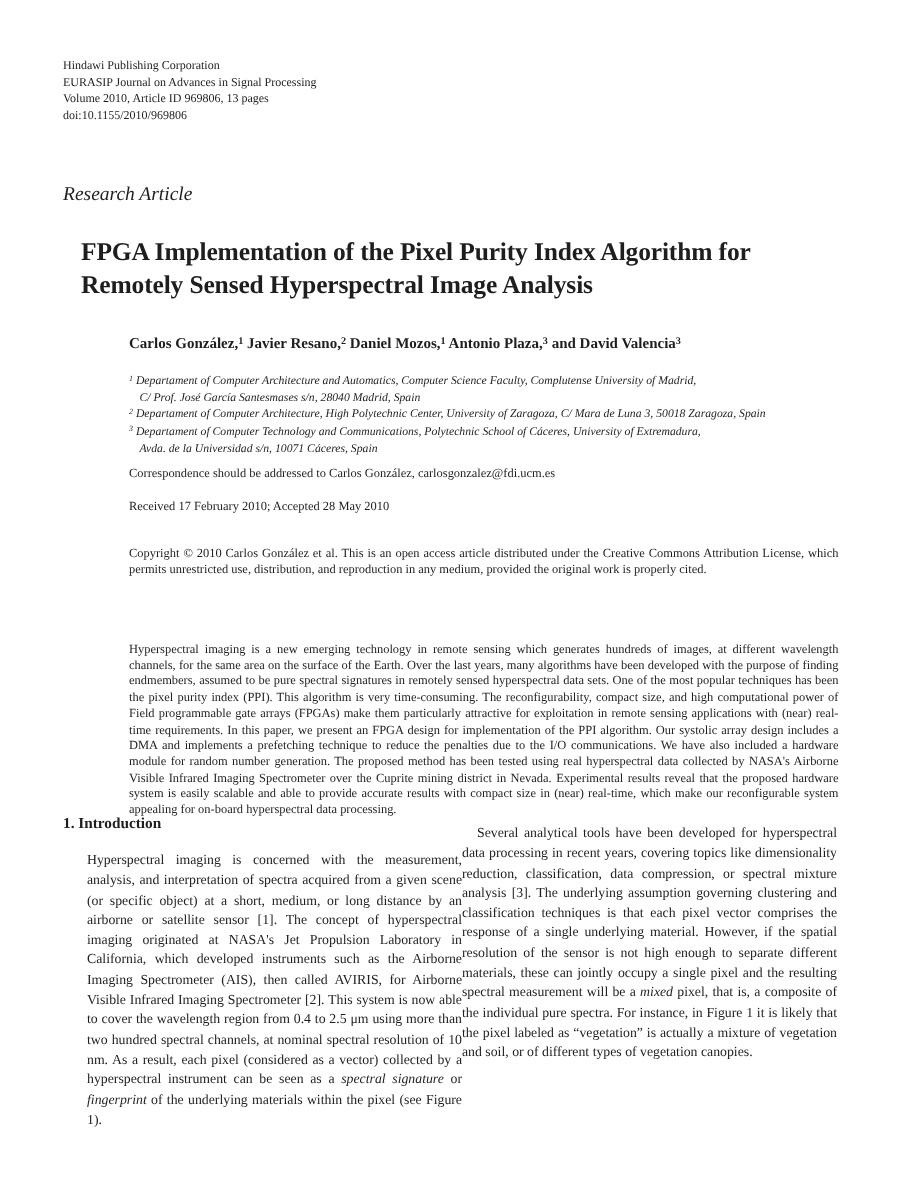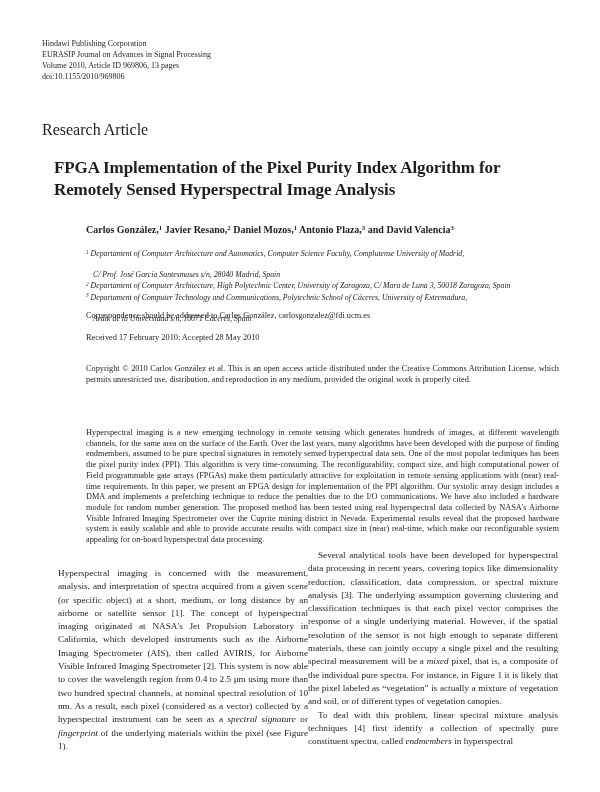--- a/index.html
+++ b/index.html
@@ -5,26 +5,26 @@
   html,body { margin:0; padding:0; background:#ffffff; }
   .page {
     position:relative; width:600px; height:792px; overflow:hidden;
     background:#ffffff; color:#1e1e1e;
     font-family:"Liberation Serif", serif;
   }
   .abs { position:absolute; }
   
   .publisher { top:38px; left:42px; font-size:8px; line-height:11px; }
   
-  .kicker { top:121px; left:42px; font-size:16px; }
+  .kicker { top:121px; left:42px; font-style:italic; font-size:13px; }
   .title  { top:145px; left:42px; width:518px; font-weight:bold; font-size:17px; line-height:21.5px; letter-spacing:-0.1px; }
   
   .authors { top:224px; left:86px; width:474px; font-weight:bold; font-size:10px; }
   .affils  { top:248px; left:86px; width:474px; font-style:italic; font-size:7.8px; line-height:11.2px; }
-  .affils .cont { padding-left:7px;margin-top:10px; }
+  .affils .cont { padding-left:7px; }
   .corresp { top:311px; left:86px; width:474px; font-size:8.3px; }
   .received{ top:333px; left:86px; width:474px; font-size:8.3px; }
   .editor  { top:354px; left:86px; width:474px; font-size:8.3px; }
   .copyright { top:364px; left:86px; width:473px; font-size:8.3px; line-height:10.7px; text-align:justify; }
   .abstract  { top:416px; left:86px; width:473px; font-size:8.3px; line-height:10.7px; text-align:justify;margin-top:12px; }
   
   .sec-heading { top:544px; left:42px; width:250px; font-weight:bold; font-size:10.2px; }
   .col { font-size:9.2px; line-height:13.3px; text-align:justify; }
   .col-left  { top:567px; left:42px;  width:250px;margin-left:16px; }
   .col-right { top:549px; left:308px; width:250px; }
@@ -60,23 +60,23 @@
 
   <div class="abs corresp">Correspondence should be addressed to Carlos González, carlosgonzalez@fdi.ucm.es</div>
 
   <div class="abs received">Received 17 February 2010; Accepted 28 May 2010</div>
 
 
   <div class="abs copyright">Copyright © 2010 Carlos González et al. This is an open access article distributed under the Creative Commons Attribution License, which permits unrestricted use, distribution, and reproduction in any medium, provided the original work is properly cited.</div>
 
   <div class="abs abstract">Hyperspectral imaging is a new emerging technology in remote sensing which generates hundreds of images, at different wavelength channels, for the same area on the surface of the Earth. Over the last years, many algorithms have been developed with the purpose of finding endmembers, assumed to be pure spectral signatures in remotely sensed hyperspectral data sets. One of the most popular techniques has been the pixel purity index (PPI). This algorithm is very time-consuming. The reconfigurability, compact size, and high computational power of Field programmable gate arrays (FPGAs) make them particularly attractive for exploitation in remote sensing applications with (near) real-time requirements. In this paper, we present an FPGA design for implementation of the PPI algorithm. Our systolic array design includes a DMA and implements a prefetching technique to reduce the penalties due to the I/O communications. We have also included a hardware module for random number generation. The proposed method has been tested using real hyperspectral data collected by NASA's Airborne Visible Infrared Imaging Spectrometer over the Cuprite mining district in Nevada. Experimental results reveal that the proposed hardware system is easily scalable and able to provide accurate results with compact size in (near) real-time, which make our reconfigurable system appealing for on-board hyperspectral data processing.</div>
 
+  <div class="abs sec-heading">1. Introduction</div>
 
   <div class="abs col col-left">
     <p><span>Hyperspectral imaging is concerned with the measurement, analysis, and interpretation of spectra acquired from a given scene (or specific object) at a short, medium, or long distance by an airborne or satellite sensor [1]. The concept of hyperspectral imaging originated at NASA's Jet Propulsion Laboratory in California, which developed instruments such as the Airborne Imaging Spectrometer (AIS), then called AVIRIS, for Airborne Visible Infrared Imaging Spectrometer [2]. This system is now able to cover the wavelength region from 0.4 to 2.5 μm using more than two hundred spectral channels, at nominal spectral resolution of 10 nm. As a result, each pixel (considered as a vector) collected by a hyperspectral instrument can be seen as a </span><span style="font-style: italic;">spectral signature</span><span> or </span><span style="font-style: italic;">fingerprint</span><span> of the underlying materials within the pixel (see Figure 1).</span></p>
   </div>
 
   <div class="abs col col-right">
     <p class="indent"><span>Several analytical tools have been developed for hyperspectral data processing in recent years, covering topics like dimensionality reduction, classification, data compression, or spectral mixture analysis [3]. The underlying assumption governing clustering and classification techniques is that each pixel vector comprises the response of a single underlying material. However, if the spatial resolution of the sensor is not high enough to separate different materials, these can jointly occupy a single pixel and the resulting spectral measurement will be a </span><span style="font-style: italic;">mixed</span><span> pixel, that is, a composite of the individual pure spectra. For instance, in Figure 1 it is likely that the pixel labeled as “vegetation” is actually a mixture of vegetation and soil, or of different types of vegetation canopies.</span></p>
-    <p class="indent"><span>To deal with this problem, linear spectral mixture analysis techniques [4] first identify a collection of spectrally pure constituent spectra, called </span><span style="font-style: italic;">endmembers</span><span> in hyperspectral</span></p>
   </div>
 
 </div>
 
 </body></html>

